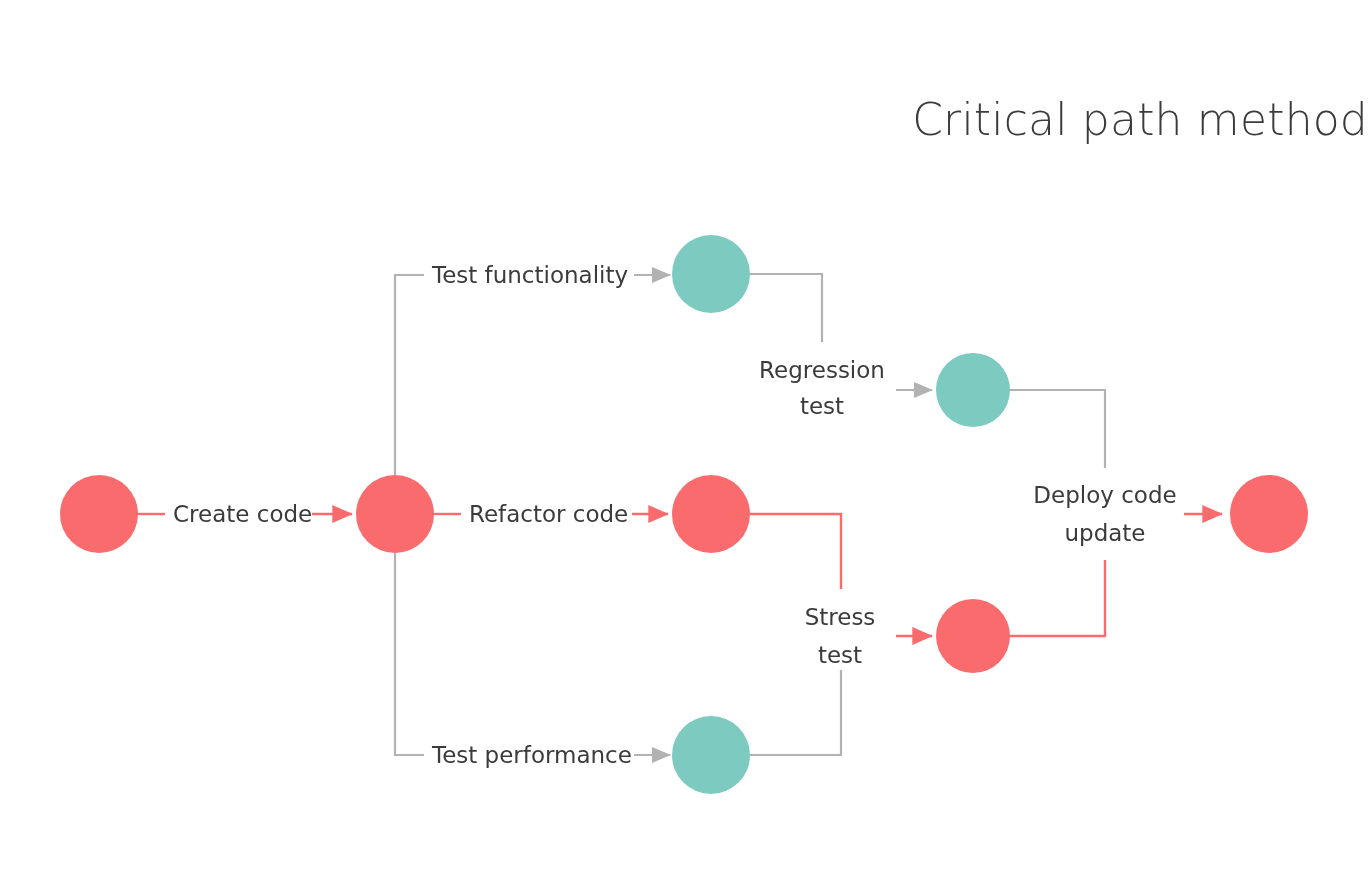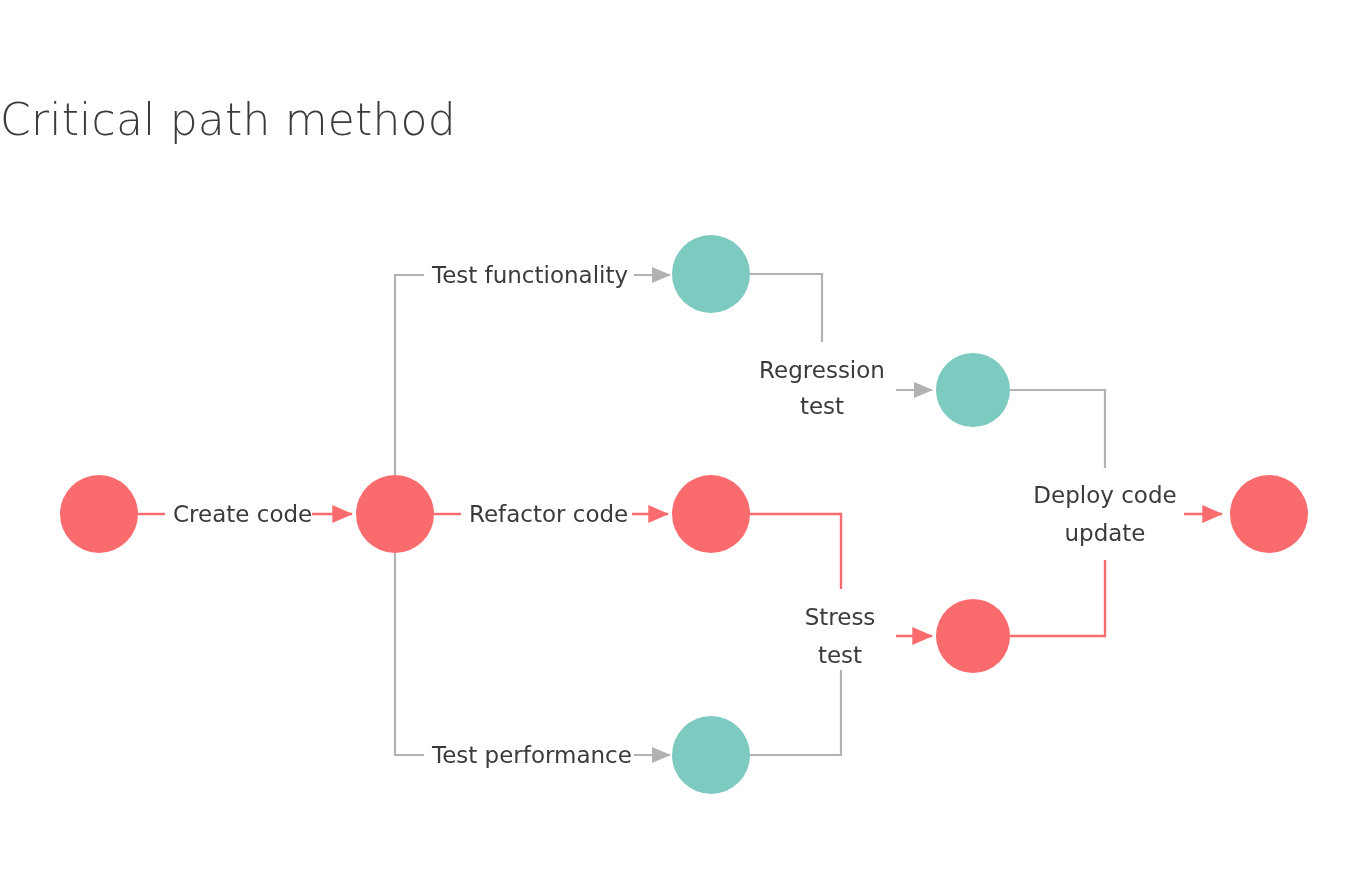--- a/index.html
+++ b/index.html
@@ -17,21 +17,21 @@
     position: relative;
     width: 1368px;
     height: 888px;
     background: #ffffff;
   }
   #diagram-title {
     position: absolute;
     top: 94px;
     left: 0;
     width: 1368px;
-    text-align: left;
+    text-align: right;
     font-family: "DejaVu Sans", sans-serif;
     font-weight: 300;
     font-size: 44px;
     color: #3b3b3d;
     letter-spacing: 0.2px;
     white-space: pre;
   }
   svg#flow {
     position: absolute;
     top: 0;

